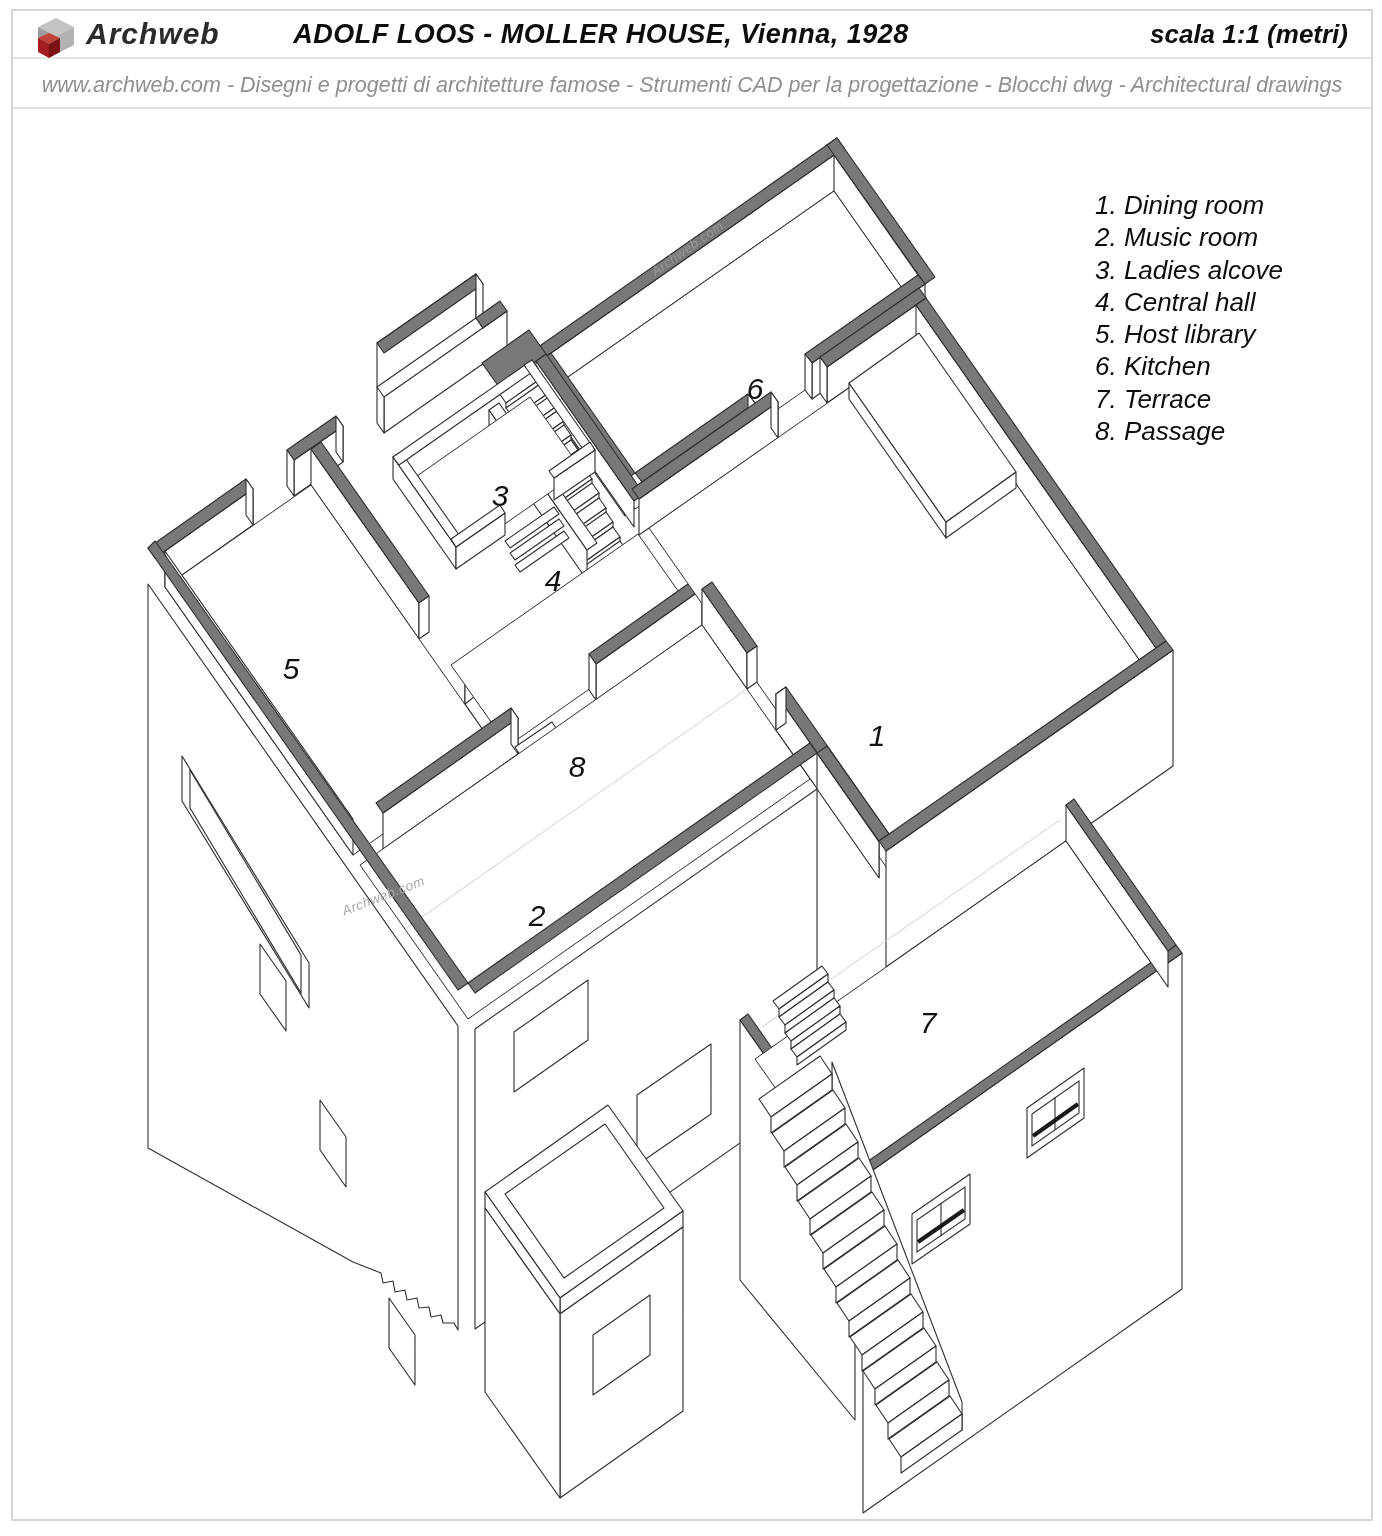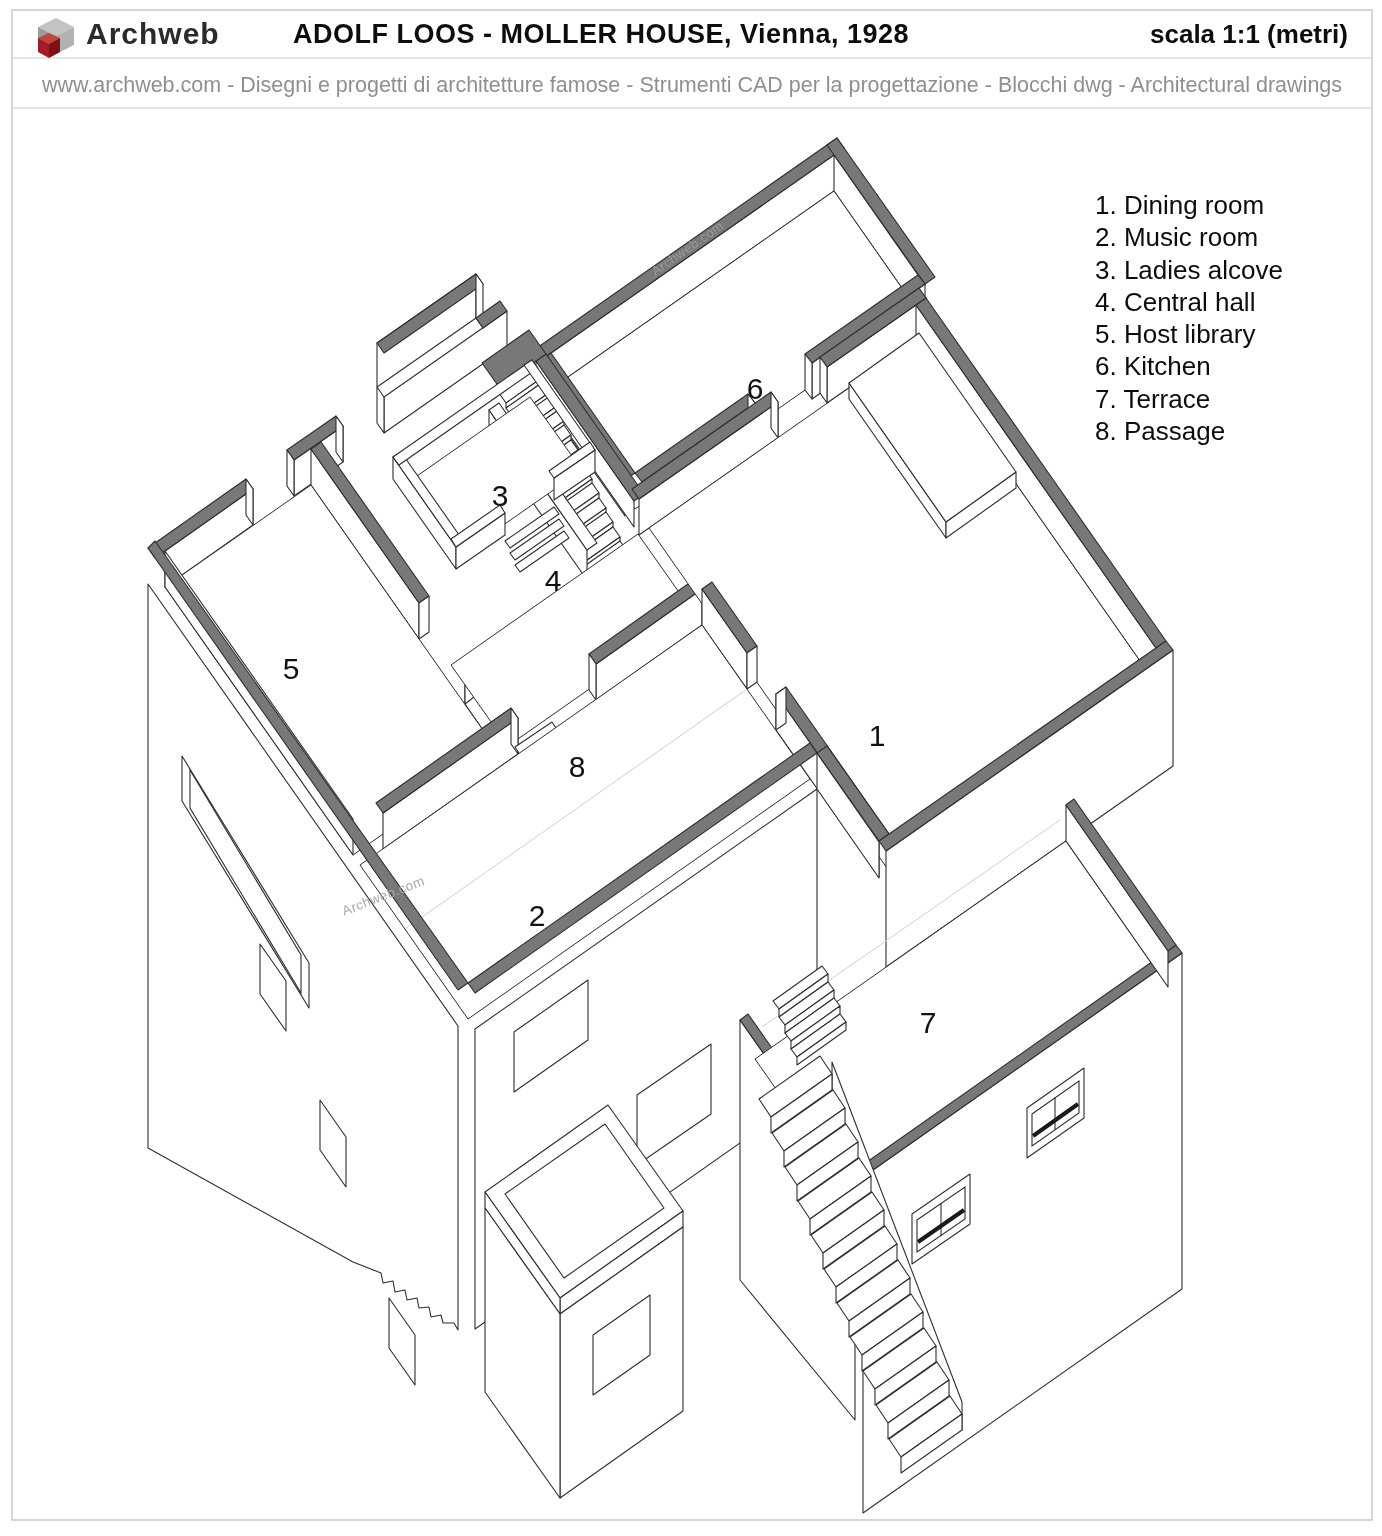--- a/index.html
+++ b/index.html
@@ -1,17 +1,17 @@
 <!DOCTYPE html>
 <html><head>
 <meta charset="utf-8">
 <style>
   html,body{margin:0;padding:0;background:#ffffff;}
   body{font-family:"Liberation Sans", sans-serif;}
-  .page{position:relative;width:1382px;height:1536px;background:#fff;}
+  .page{position:relative;width:1382px;height:1536px;background:#fff;font-style:italic;}
   svg{display:block;}
   
   .f{fill:#ffffff;stroke:#2e2e2e;stroke-width:1.1;stroke-linejoin:round;}
   .t{fill:#787878;stroke:#2e2e2e;stroke-width:1.1;stroke-linejoin:round;}
   .fl{fill:#ffffff;stroke:#2e2e2e;stroke-width:1;stroke-linejoin:round;}
   .ln{stroke:#2e2e2e;stroke-width:1.1;fill:none;}
   .lite{stroke:#cfcfcf;stroke-width:1;fill:none;}
   .dark{stroke:#1a1a1a;stroke-width:4;fill:none;}
   .rn{font-size:30px;fill:#111;text-anchor:middle;}
   .legend-item{font-size:26px;fill:#0c0c0c;}

